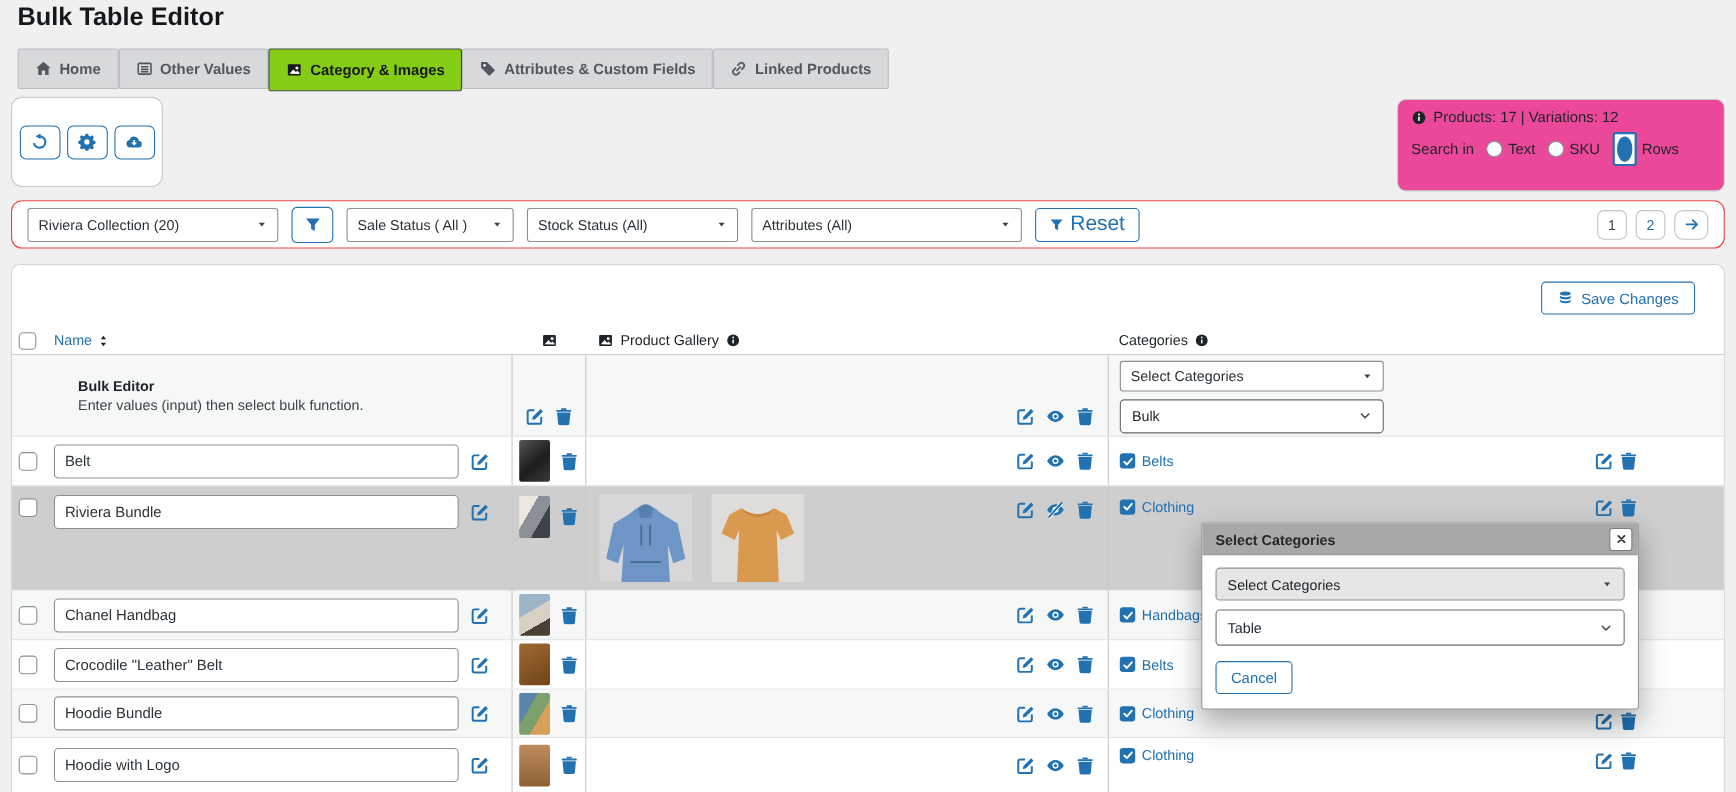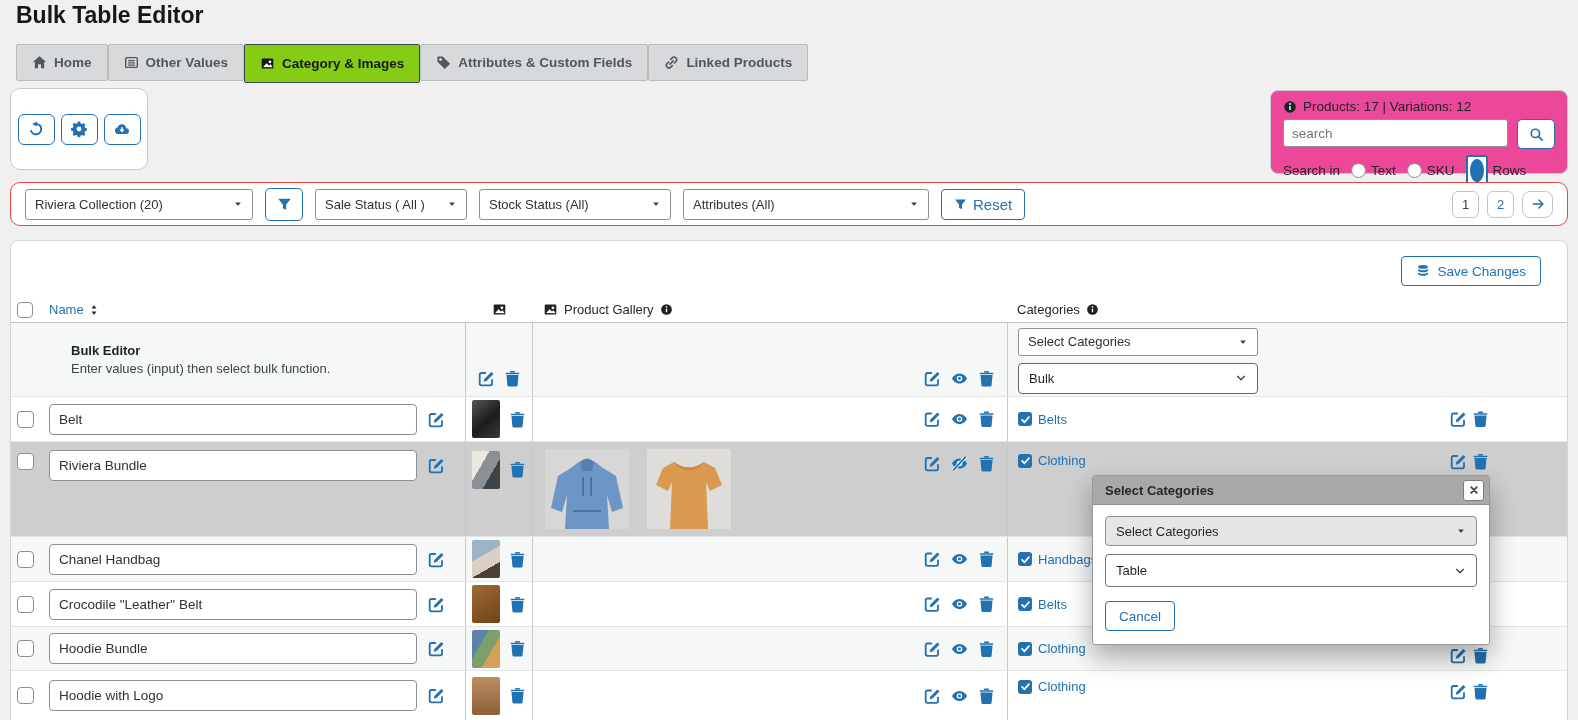--- a/index.html
+++ b/index.html
@@ -33,21 +33,21 @@
   .radio{width:15px;height:15px;border-radius:50%;border:1.5px solid #8c8f94;background:#fff;position:relative;display:inline-block}
   .radio.sel{border:2px solid #2271b1}
   .radio.sel::after{content:"";position:absolute;inset:2px;border-radius:50%;background:#2271b1}
 
   
   .filter-card{position:absolute;left:10px;top:182px;width:1558px;height:44px;background:#fff;border:1px solid #ef4444;border-radius:10px;display:flex;align-items:center;gap:12px;padding:0 14px}
   .sel{display:inline-flex;align-items:center;justify-content:space-between;gap:8px;height:31px;border:1px solid #8c8f94;border-radius:3px;background:#fff;padding:0 9px;color:#2c3338;cursor:pointer;flex:none}
   .sel .icn{font-size:10px;color:#3c434a}
   .w1{width:228px}.w2{width:152px}.w3{width:192px}.w4{width:192px}.w5{width:246px}
   .btn-funnel{width:38px;height:33px;border:1px solid #2271b1;border-radius:5px;background:#fff;color:#2271b1;display:flex;align-items:center;justify-content:center;font-size:15px;cursor:pointer}
-  .btn-reset{display:flex;align-items:center;gap:6px;height:31px;padding:0 12px;border:1px solid #2271b1;border-radius:4px;background:#fff;color:#2271b1;font-size:15px;cursor:pointer}
+  .btn-reset{display:flex;align-items:center;gap:6px;height:31px;padding:0 12px;border:1px solid #2271b1;border-radius:4px;background:#fff;color:#2271b1;font-size:19px;cursor:pointer}
   .btn-reset .icn{font-size:13px}
   .pager{margin-left:auto;display:flex;gap:8px;align-items:center}
   .page-btn{min-width:27px;height:27px;border:1px solid #c3c4c7;border-radius:6px;background:#fff;display:flex;align-items:center;justify-content:center;color:#3c434a;cursor:pointer}
   .page-btn.blue{color:#2271b1}
   .page-next{width:31px;height:27px;border:1px solid #c3c4c7;border-radius:8px;background:#fff;color:#2271b1;display:flex;align-items:center;justify-content:center;font-size:14px;cursor:pointer}
 
   
   .main-card{position:absolute;left:10px;top:240px;width:1558px;height:500px;background:#fff;border:1px solid #d4d5d7;border-radius:8px 8px 0 0}
   .save-row{display:flex;justify-content:flex-end;padding:15px 26px 11px 0}
   .btn-save{display:flex;align-items:center;gap:7px;height:30px;padding:0 14px;border:1px solid #2271b1;border-radius:4px;background:#fff;color:#2271b1;font-size:13.5px;cursor:pointer}
@@ -207,31 +207,20 @@
   <div class="info-line">
     <span class="icn">
         <svg viewBox="0 0 16 16" fill="currentColor">
           <circle cx="8" cy="8" r="6.6"></circle>
           <rect x="7.15" y="6.8" width="1.7" height="4.6" rx=".5" fill="#fff"></rect>
           <circle cx="8" cy="4.6" r="1.05" fill="#fff"></circle>
         </svg>
       </span>
     <span>Products: 17 | Variations: 12</span>
   </div>
-  <div class="search-row">
-    <input class="search-input" placeholder="search" style="">
-    <div class="search-btn">
-        <span class="icn">
-          <svg viewBox="0 0 16 16" fill="none" stroke="currentColor" stroke-width="1.8">
-            <circle cx="6.8" cy="6.8" r="4.4"></circle>
-            <path d="M10.2 10.2 14 14" stroke-linecap="round"></path>
-          </svg>
-        </span>
-      </div>
-  </div>
   <div class="search-in">
     <span>Search in</span>
     <span class="radio-opt">
         <span class="radio"></span>
         <span>Text</span>
       </span>
     <span class="radio-opt">
         <span class="radio"></span>
         <span>SKU</span>
       </span>

